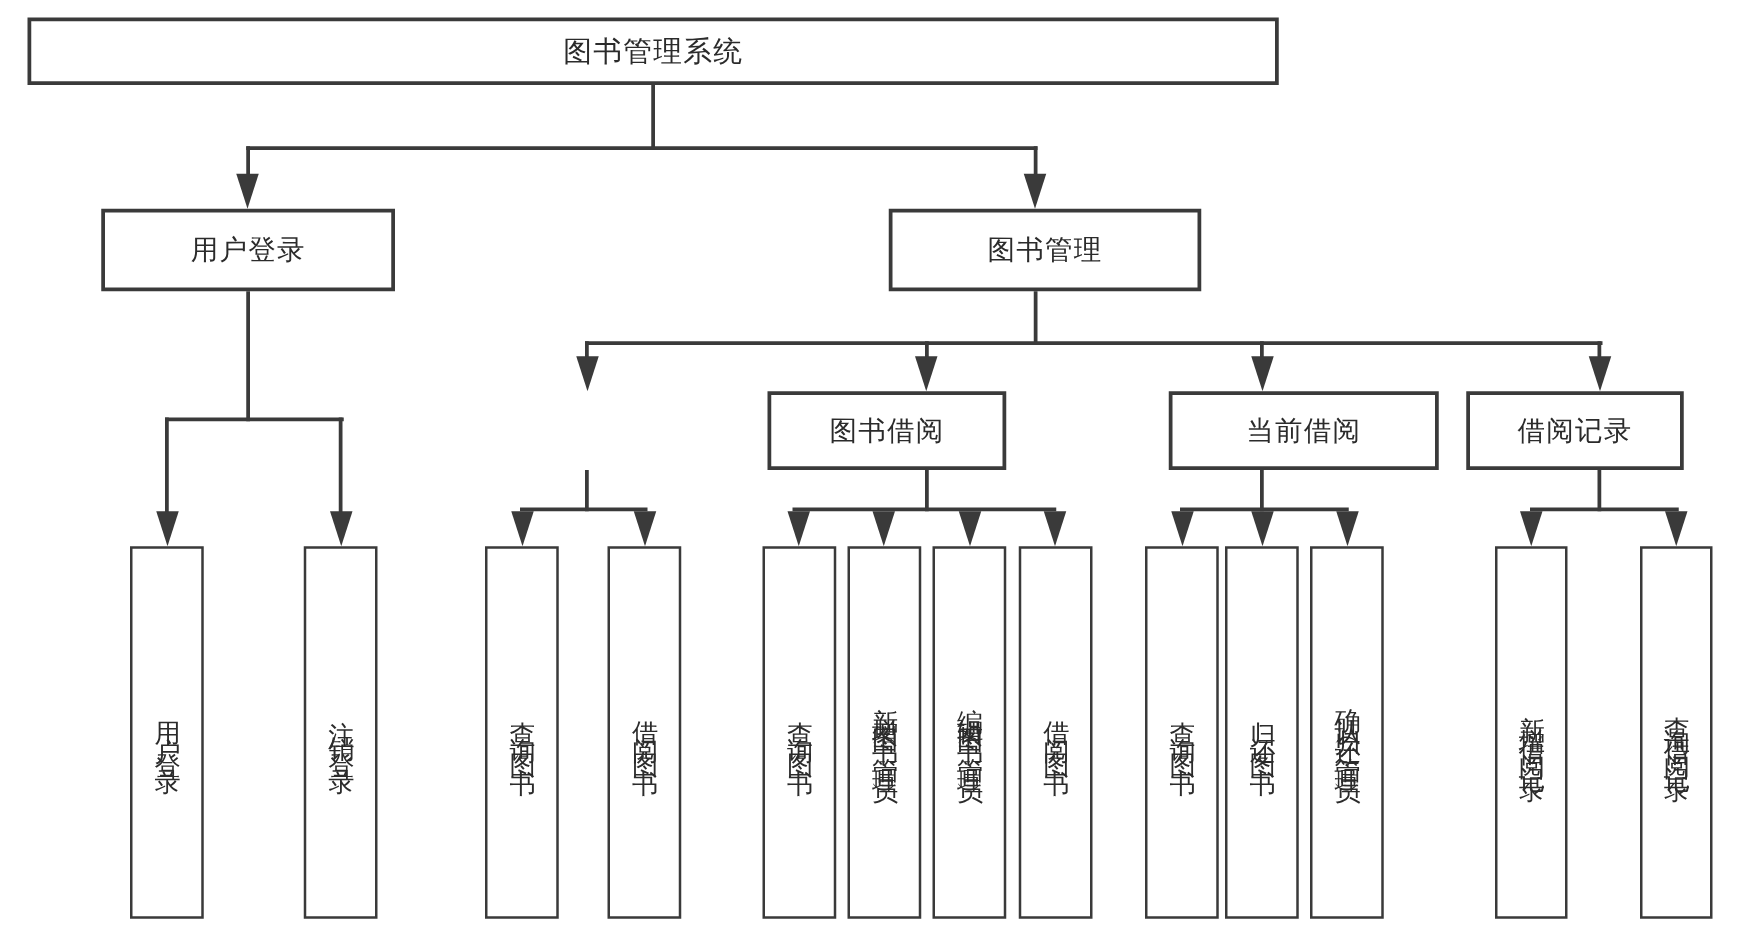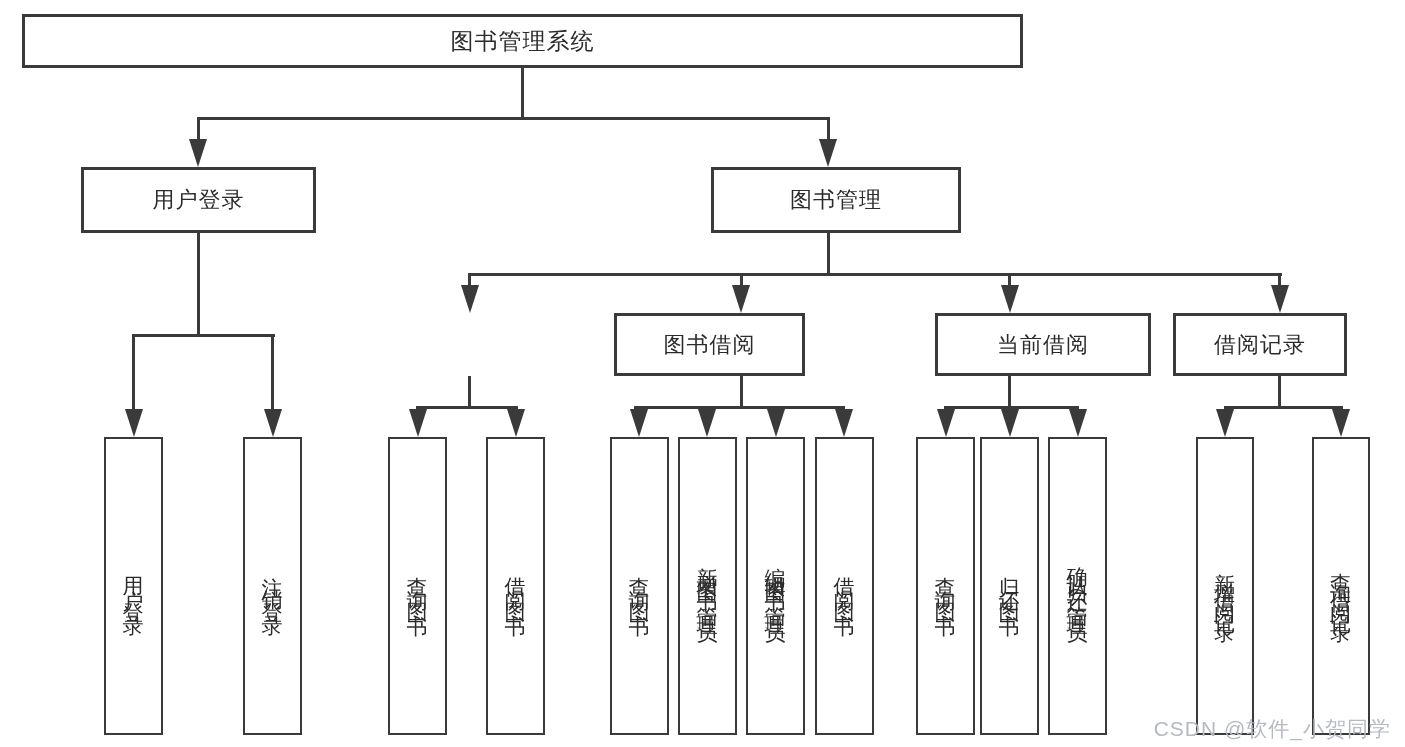--- a/index.html
+++ b/index.html
@@ -174,15 +174,14 @@
   <div class="hline" style="left:944px;top:406px;width:135px;"></div>
   <div class="arrow" style="left:937px;top:409px;"></div>
   <div class="arrow" style="left:1001px;top:409px;"></div>
   <div class="arrow" style="left:1069px;top:409px;"></div>
 
   <div class="vline" style="left:1278px;top:376px;height:33px;"></div>
   <div class="hline" style="left:1224px;top:406px;width:119px;"></div>
   <div class="arrow" style="left:1216px;top:409px;"></div>
   <div class="arrow" style="left:1332px;top:409px;"></div>
 
-  <div class="watermark">CSDN @软件_小贺同学</div>
 
 </div>
 
 </body></html>

